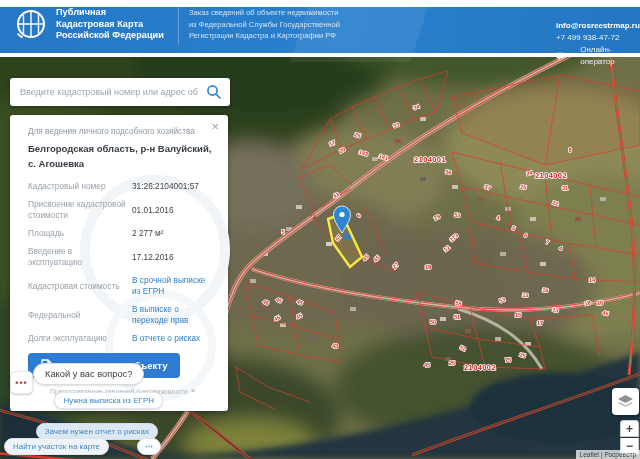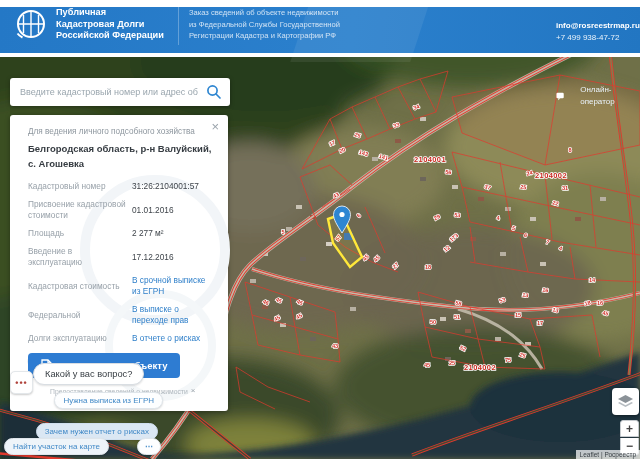--- a/index.html
+++ b/index.html
@@ -12,21 +12,21 @@
           background:linear-gradient(95deg,var(--header-blue,#2478c6) 0%,#2b80cd 55%,#2276c2 100%);
           display:flex;align-items:flex-start;}
   .header .band{position:absolute;left:300px;top:-5px;width:120px;height:60px;
           background:rgba(255,255,255,.07);transform:skewX(-18deg);}
   .brand{display:flex;align-items:center;margin-left:14px;}
   .brand-text{margin-left:8px;color:#fff;font-weight:bold;font-size:9.2px;line-height:11.5px;}
   .hdr-div{width:1px;height:38px;background:rgba(255,255,255,.28);margin:0 0 0 14px;}
   .subtitle{margin-left:10px;color:#cfe2f4;font-size:7.6px;line-height:11.5px;}
   .contact{position:absolute;left:556px;top:13px;color:#eaf3fb;font-size:8px;line-height:12px;}
   .contact .email{color:#fff;font-weight:bold;}
-  .contact .oper{display:flex;align-items:center;gap:16px;margin-top:40px;}
+  .contact .oper{display:flex;align-items:center;gap:16px;}
 
   
   .search{position:absolute;left:10px;top:78px;width:220px;height:28px;z-index:5;}
   .search input{width:100%;height:100%;box-sizing:border-box;border:0;border-radius:3px;
       padding:0 32px 0 10px;font-family:"Liberation Sans",sans-serif;font-size:9px;color:#3e444a;
       box-shadow:0 1px 4px rgba(0,0,0,.35);outline:none;}
   .search input::placeholder{color:#9aa6ae;}
   .search svg{position:absolute;right:8px;top:6px;}
 
   
@@ -265,21 +265,21 @@
   <div class="header">
     <div class="band"></div>
     <div class="brand">
       <svg width="34" height="34" viewBox="0 0 34 34">
         <circle cx="17" cy="17" r="13" fill="none" stroke="#fff" stroke-width="2"></circle>
         <path d="M17,4 V30 M4,17 H30 M9.5,8 V26 M24.5,8 V26" stroke="#fff" stroke-width="1.4" fill="none"></path>
         <path d="M6,24 a13,13 0 0 0 5,4" stroke="#fff" stroke-width="2" fill="none" transform="translate(-2.5,2.5)"></path>
       </svg>
       <div class="brand-text">
         <div>Публичная</div>
-        <div>Кадастровая Долги</div>
+        <div>Кадастровая Карта</div>
         <div>Российской Федерации</div>
       </div>
     </div>
     <div class="hdr-div"></div>
     <div class="subtitle">
       <div>Заказ сведений об объекте недвижимости</div>
       <div>из Федеральной Службы Государственной</div>
       <div>Регистрации Кадастра и Картографии РФ</div>
     </div>
     <div class="contact">

